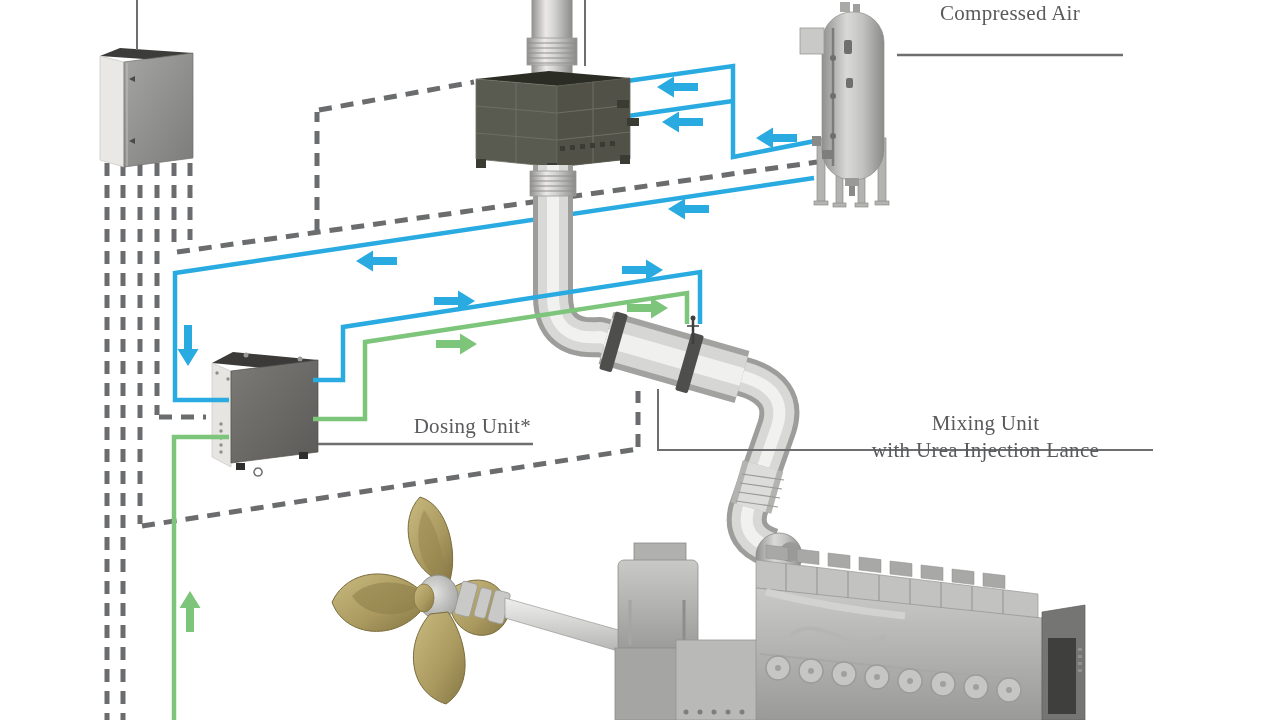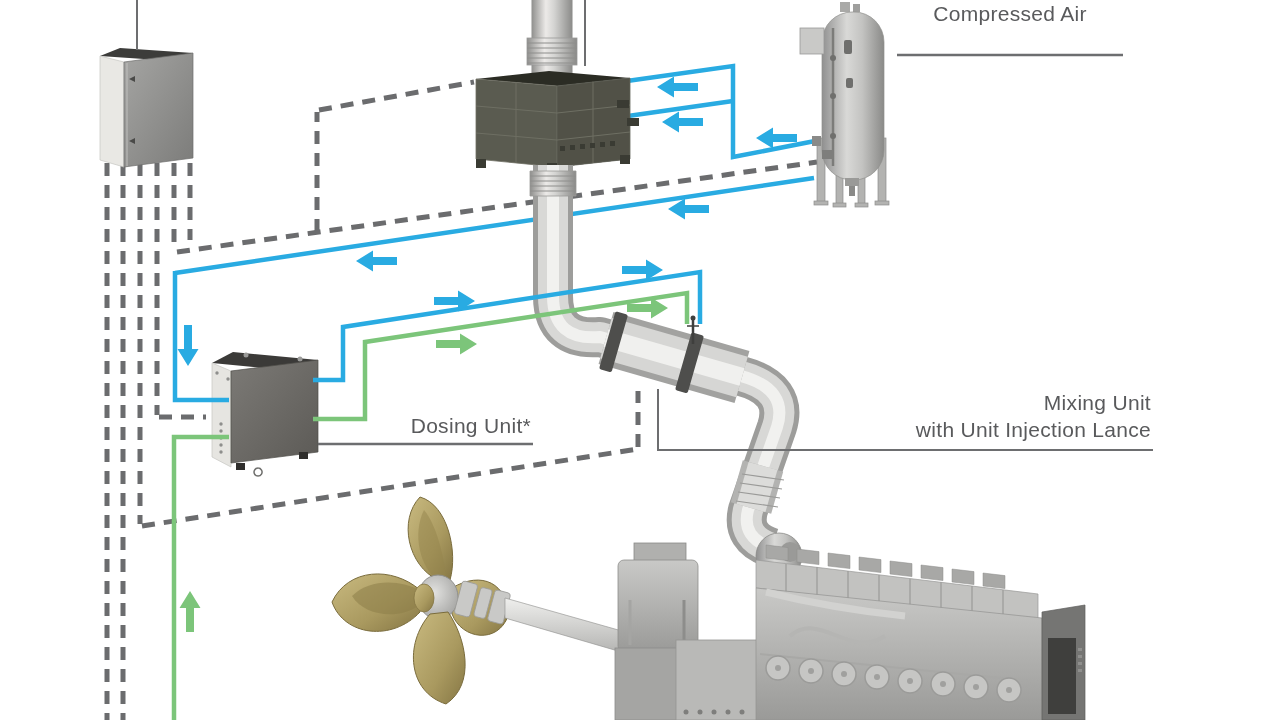--- a/index.html
+++ b/index.html
@@ -1,22 +1,22 @@
 <!DOCTYPE html>
 <html style="--air_line_blue: #29abe2; --urea_line_green: #7cc57a; --cable_dash_gray: #6b6c6e; --leader_line_gray: #6d6e70; --label_text_gray: #595a5c;"><head>
 <meta charset="utf-8">
 <style>
   html,body{margin:0;padding:0;background:#fff;}
   .stage{position:relative;width:1280px;height:720px;background:#fff;overflow:hidden;
-         font-family:Liberation Sans, sans-serif;}
+         font-family:Liberation Serif, serif;}
   .stage svg{position:absolute;left:0;top:0;}
   .lbl{position:absolute;color:var(--label_text_gray,#595a5c);font-size:21px;letter-spacing:.3px;}
   .lbl-reservoir{left:887px;top:1px;width:246px;text-align:center;line-height:25px;}
   .lbl-dosing{left:300px;top:413px;width:231px;text-align:right;line-height:26px;}
-  .lbl-mixing{left:820px;top:389px;width:331px;text-align:right;line-height:27px;}
+  .lbl-mixing{left:820px;top:410px;width:331px;text-align:center;line-height:27px;}
 </style>
 </head>
 <body>
 
 <div class="stage">
 
 <svg width="1280" height="720" viewBox="0 0 1280 720">
   <defs>
     <linearGradient id="pipeV" x1="0" y1="0" x2="1" y2="0">
       <stop offset="0" stop-color="#8f8f8d"></stop>
@@ -342,16 +342,16 @@
 </svg>
 
 <div class="lbl lbl-reservoir">
   <div>Compressed Air</div>
 </div>
 
 <div class="lbl lbl-dosing">Dosing Unit*</div>
 
 <div class="lbl lbl-mixing">
   <div>Mixing Unit</div>
-  <div>with Unit Injection Lance</div>
+  <div>with Urea Injection Lance</div>
 </div>
 
 </div>
 
 </body></html>

